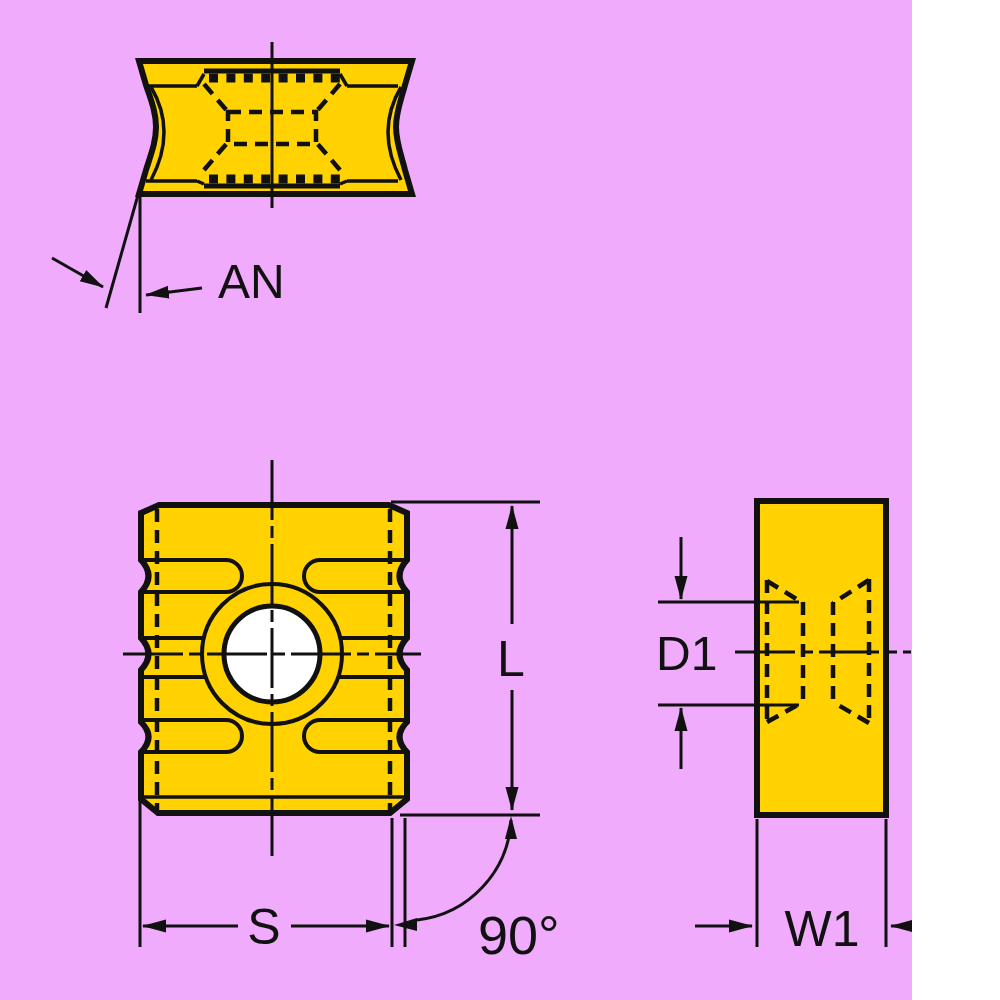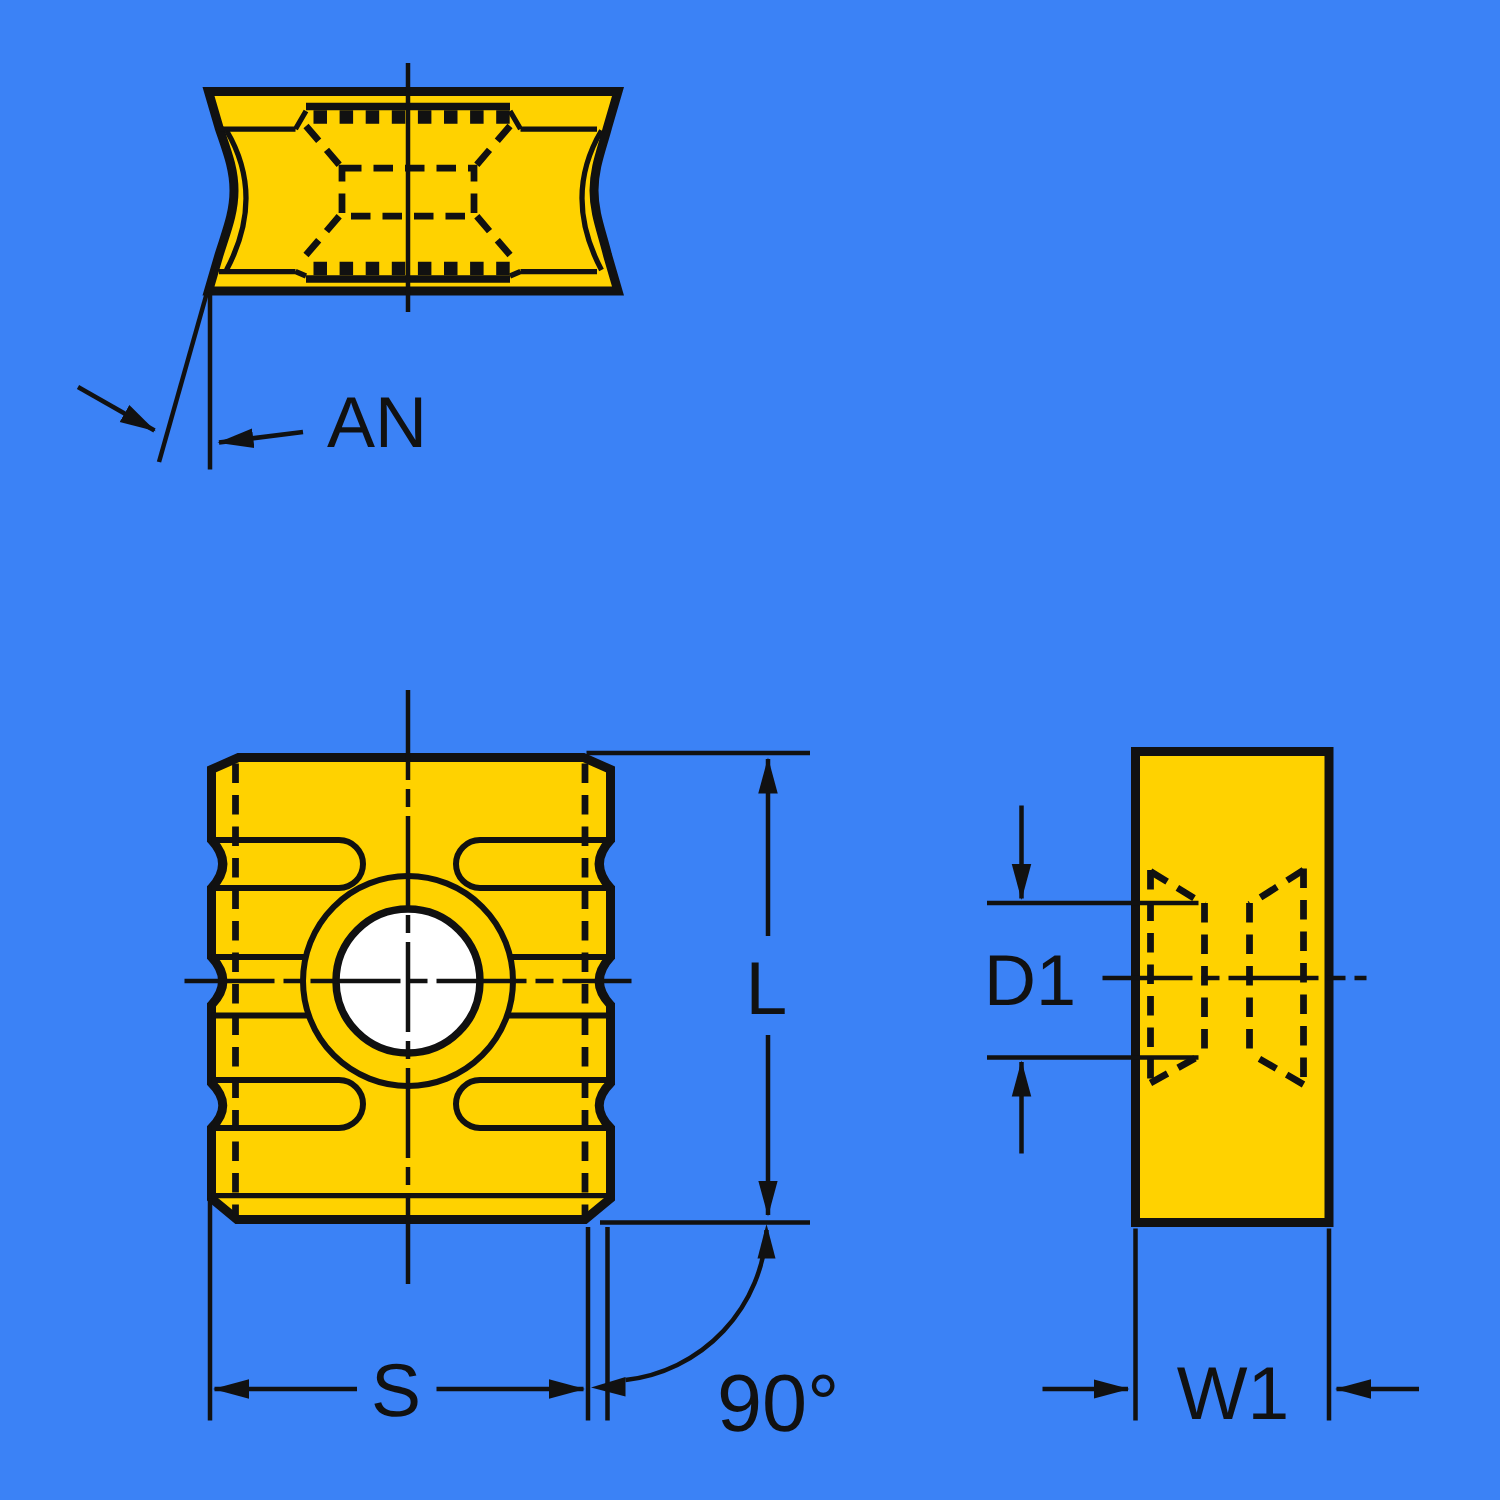--- a/index.html
+++ b/index.html
@@ -1,16 +1,16 @@
 <!DOCTYPE html>
 <html><head>
 <meta charset="utf-8">
 <style>
   html,body{margin:0;padding:0;background:#ffffff;}
-  #canvas{position:relative;width:1000px;height:1000px;background:#3b82f6;overflow:hidden;}
+  #canvas{position:relative;width:912px;height:1000px;background:#f0abfc;overflow:hidden;}
   svg{position:absolute;left:0;top:0;}
   .ol{stroke:#111;stroke-width:6;stroke-linejoin:miter;}
   .thin{fill:none;stroke:#111;stroke-width:3.5;}
   .groove{fill:none;stroke:#111;stroke-width:4;}
   .hid{fill:none;stroke:#111;stroke-width:4.5;stroke-dasharray:13 8;}
   .cl{fill:none;stroke:#111;stroke-width:3;}
   .cld{stroke-dasharray:60 6 12 6;}
   .dim{fill:none;stroke:#111;stroke-width:3;}
   .serrbar{fill:none;stroke:#111;stroke-width:5;}
   .serrteeth{fill:none;stroke:#111;stroke-width:9;stroke-dasharray:9 8.4;}

